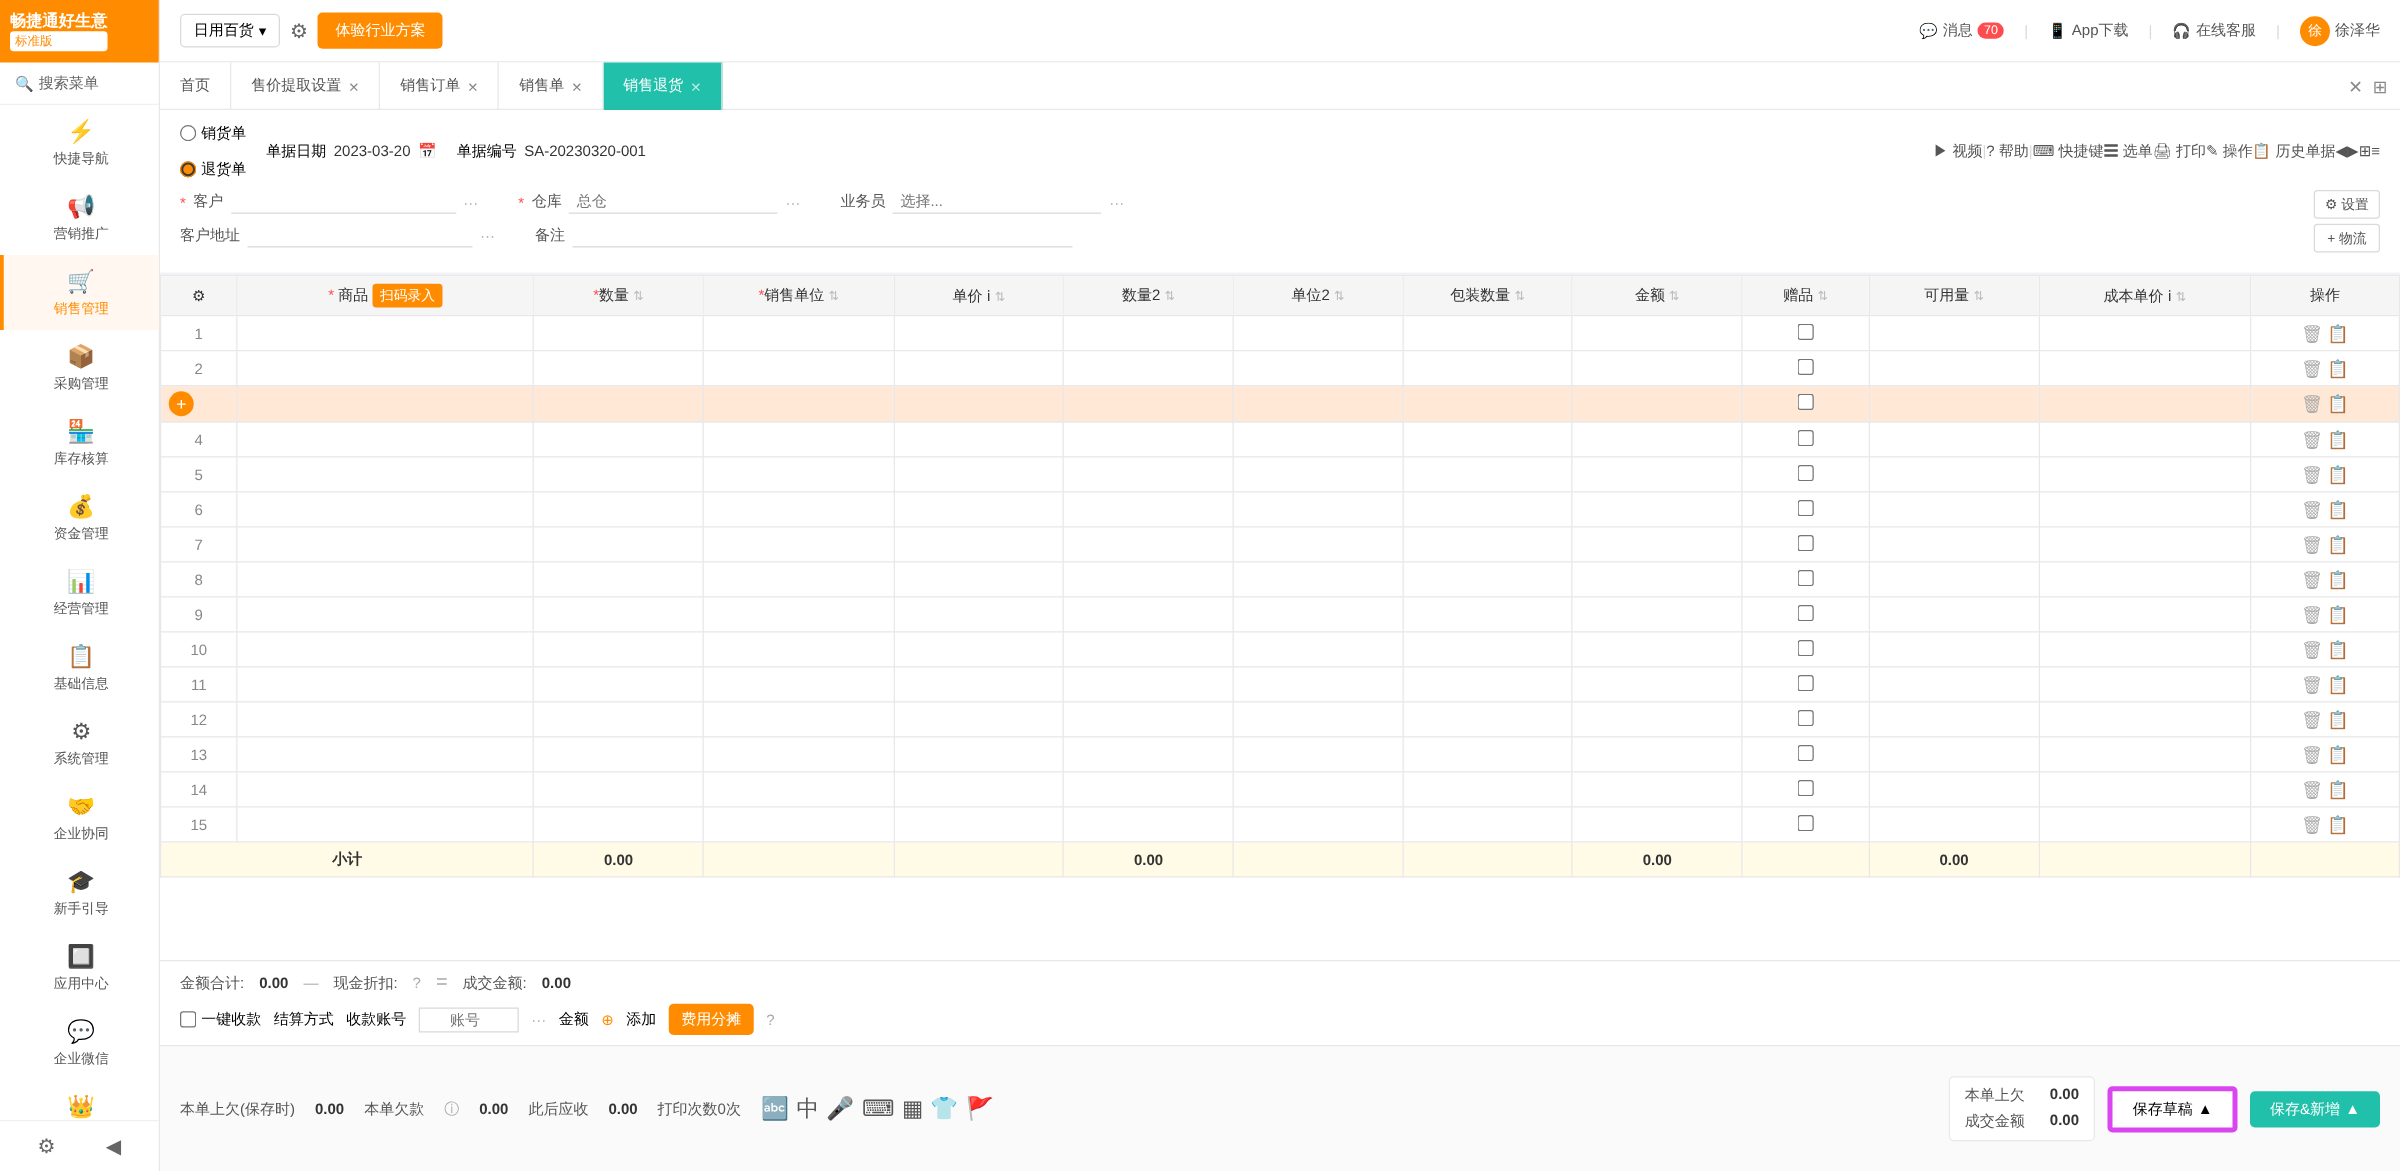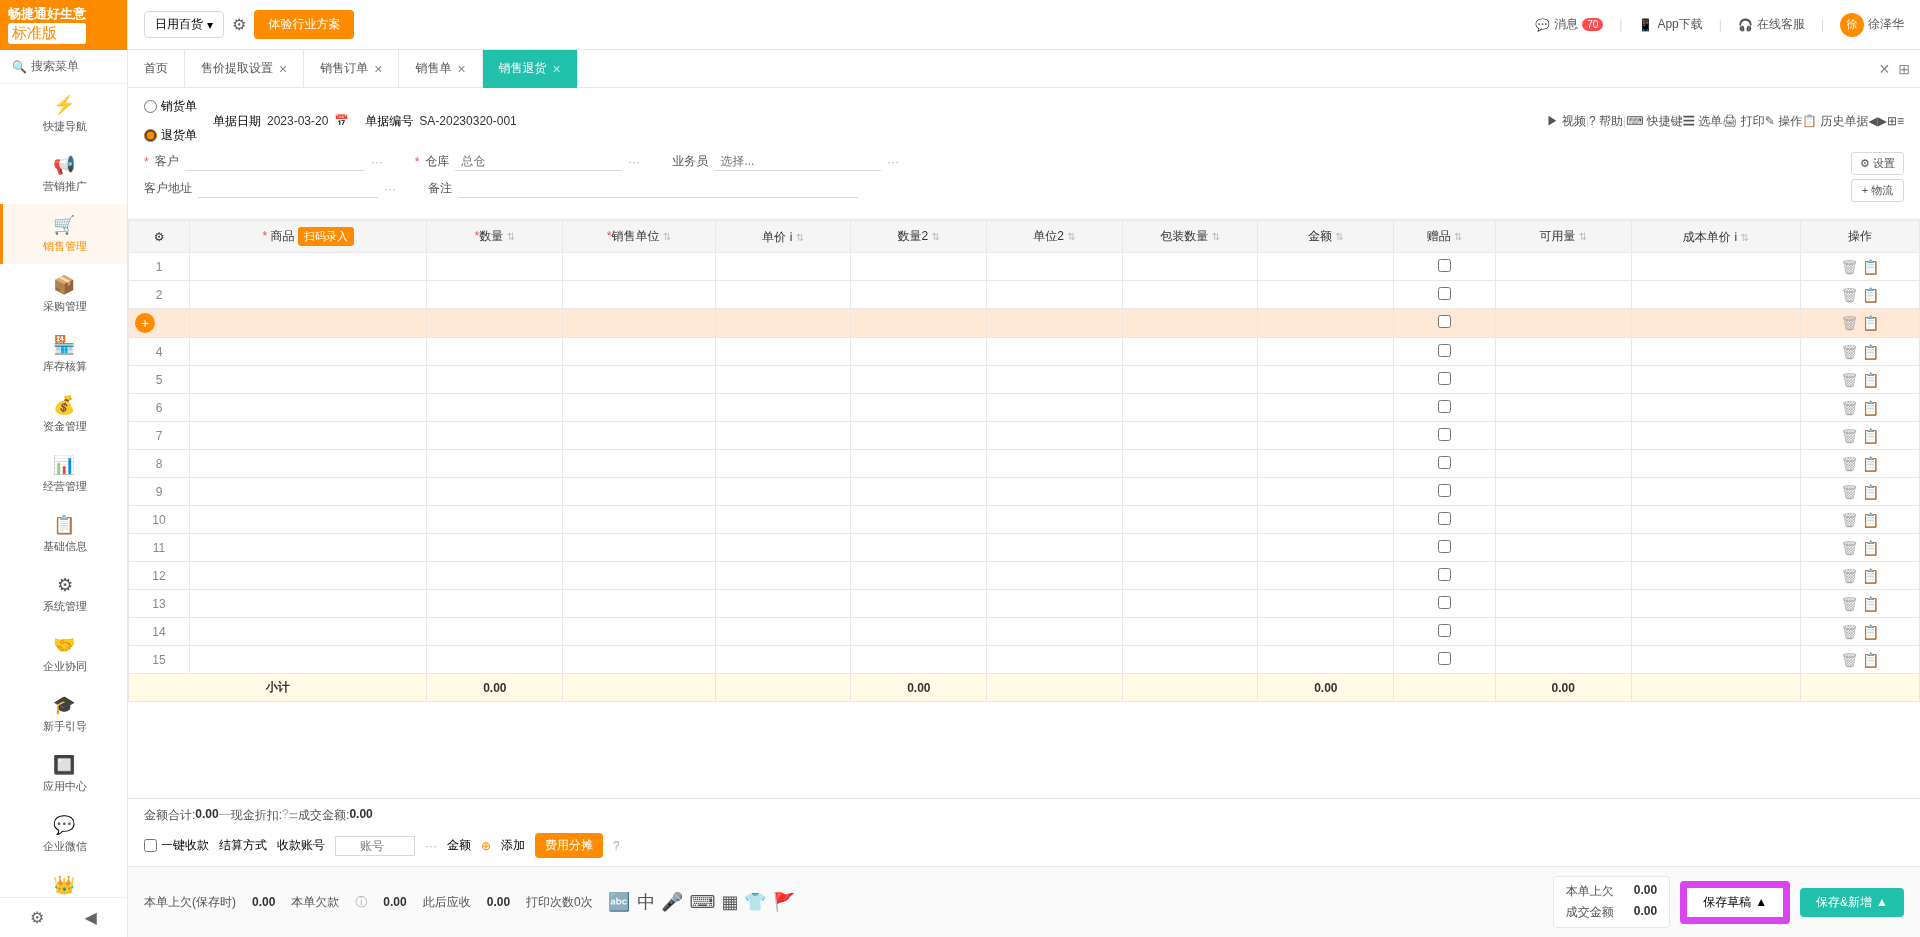--- a/index.html
+++ b/index.html
@@ -2,21 +2,21 @@
 <html><head>
   <meta charset="utf-8">
   <style>
     * { box-sizing: border-box; margin: 0; padding: 0; font-family: 'Microsoft YaHei', Arial, sans-serif; font-size: 12px; }
     body { background: #f0f2f5; display: flex; height: 937px; overflow: hidden; }
 
     
     .sidebar { width: 128px; background: #fff; display: flex; flex-direction: column; border-right: 1px solid #e8e8e8; flex-shrink: 0; }
     .sidebar-logo { background: #ff8c00; padding: 10px 8px; display: flex; align-items: center; gap: 6px; height: 50px; }
     .sidebar-logo-text { color: #fff; font-size: 13px; font-weight: bold; line-height: 1.3; }
-    .sidebar-logo-badge { background: #fff; color: #ff8c00; font-size: 15px; padding: 1px 4px; border-radius: 3px; }
+    .sidebar-logo-badge { background: #fff; color: #ff8c00; font-size: 10px; padding: 1px 4px; border-radius: 3px; }
     .sidebar-search { display: flex; align-items: center; padding: 8px; border-bottom: 1px solid #f0f0f0; cursor: pointer; color: #666; }
     .sidebar-search span { margin-left: 4px; }
     .sidebar-nav { flex: 1; overflow-y: auto; }
     .sidebar-item { display: flex; flex-direction: column; align-items: center; padding: 10px 4px; cursor: pointer; color: #555; border-left: 3px solid transparent; }
     .sidebar-item.active { background: #fff7f0; color: #ff8c00; border-left-color: #ff8c00; }
     .sidebar-item .icon { font-size: 18px; margin-bottom: 3px; }
     .sidebar-item .label { font-size: 11px; }
     .sidebar-bottom { display: flex; align-items: center; justify-content: space-around; padding: 10px; border-top: 1px solid #f0f0f0; }
     .sidebar-bottom span { cursor: pointer; color: #666; font-size: 16px; }
 
@@ -74,33 +74,33 @@
     .data-table .subtotal { background: #fffbe6; font-weight: bold; }
     .scan-btn { background: #ff8c00; color: #fff; border: none; padding: 2px 6px; border-radius: 3px; cursor: pointer; font-size: 11px; }
     .delete-btn { background: none; border: none; cursor: pointer; color: #aaa; font-size: 14px; }
     .copy-btn { background: none; border: none; cursor: pointer; color: #aaa; font-size: 14px; }
     .checkbox-cell input[type=checkbox] { accent-color: #ff8c00; }
     .plus-btn { background: #ff8c00; color: #fff; border: none; width: 20px; height: 20px; border-radius: 50%; cursor: pointer; font-size: 14px; display: flex; align-items: center; justify-content: center; }
     th .sort-icon { color: #bbb; font-size: 10px; cursor: pointer; }
 
     
     .footer-panel { background: #fff; padding: 8px 16px; flex-shrink: 0; border-top: 1px solid #e8e8e8; }
-    .footer-row1 { display: flex; align-items: flex-start; margin-bottom: 8px; }
+    .footer-row1 { display: flex; align-items: center; gap: 12px; margin-bottom: 8px; }
     .footer-label { color: #555; }
     .footer-value { color: #333; font-weight: bold; }
     .footer-minus { color: #aaa; }
     .footer-equals { color: #aaa; font-size: 16px; }
     .footer-row2 { display: flex; align-items: center; gap: 10px; }
     .one-click-btn { display: flex; align-items: center; gap: 4px; }
     .fee-btn { background: #ff8c00; color: #fff; border: none; padding: 4px 10px; border-radius: 4px; cursor: pointer; font-size: 12px; }
     .help-icon { color: #aaa; cursor: pointer; }
-    .bottom-bar { display: flex; align-items: center; justify-content: space-between; background: #fafafa; padding: 9px 16px; border-top: 1px solid #e8e8e8; flex-shrink: 0; }
+    .bottom-bar { display: flex; align-items: center; justify-content: space-between; background: #fafafa; padding: 24px 16px; border-top: 1px solid #e8e8e8; flex-shrink: 0; }
     .bottom-bar-left { display: flex; align-items: center; gap: 16px; color: #555; }
     .bottom-bar-right { display: flex; align-items: center; gap: 10px; }
-    .save-draft-btn { background: #fff; border: 7px solid #d946ef; padding: 6px 16px; border-radius: 4px; cursor: pointer; display: flex; align-items: center; gap: 4px; }
+    .save-draft-btn { background: #fff; border: 4px solid #d946ef; padding: 6px 16px; border-radius: 4px; cursor: pointer; display: flex; align-items: center; gap: 4px; }
     .save-new-btn { background: #20c0aa; color: #fff; border: none; padding: 6px 16px; border-radius: 4px; cursor: pointer; display: flex; align-items: center; gap: 4px; }
     .summary-box { background: #fff; border: 1px solid #e8e8e8; border-radius: 4px; padding: 6px 12px; display: flex; flex-direction: column; gap: 4px; }
     .summary-row { display: flex; justify-content: space-between; gap: 20px; font-size: 12px; }
     .summary-label { color: #555; }
     .summary-val { color: #333; font-weight: bold; }
 
     .topbar-divider { color: #d9d9d9; }
     .form-section { display: flex; align-items: flex-start; gap: 16px; flex: 1; }
     .form-main { flex: 1; }
     input[type=text], input[type=date] { font-family: inherit; font-size: 12px; }

